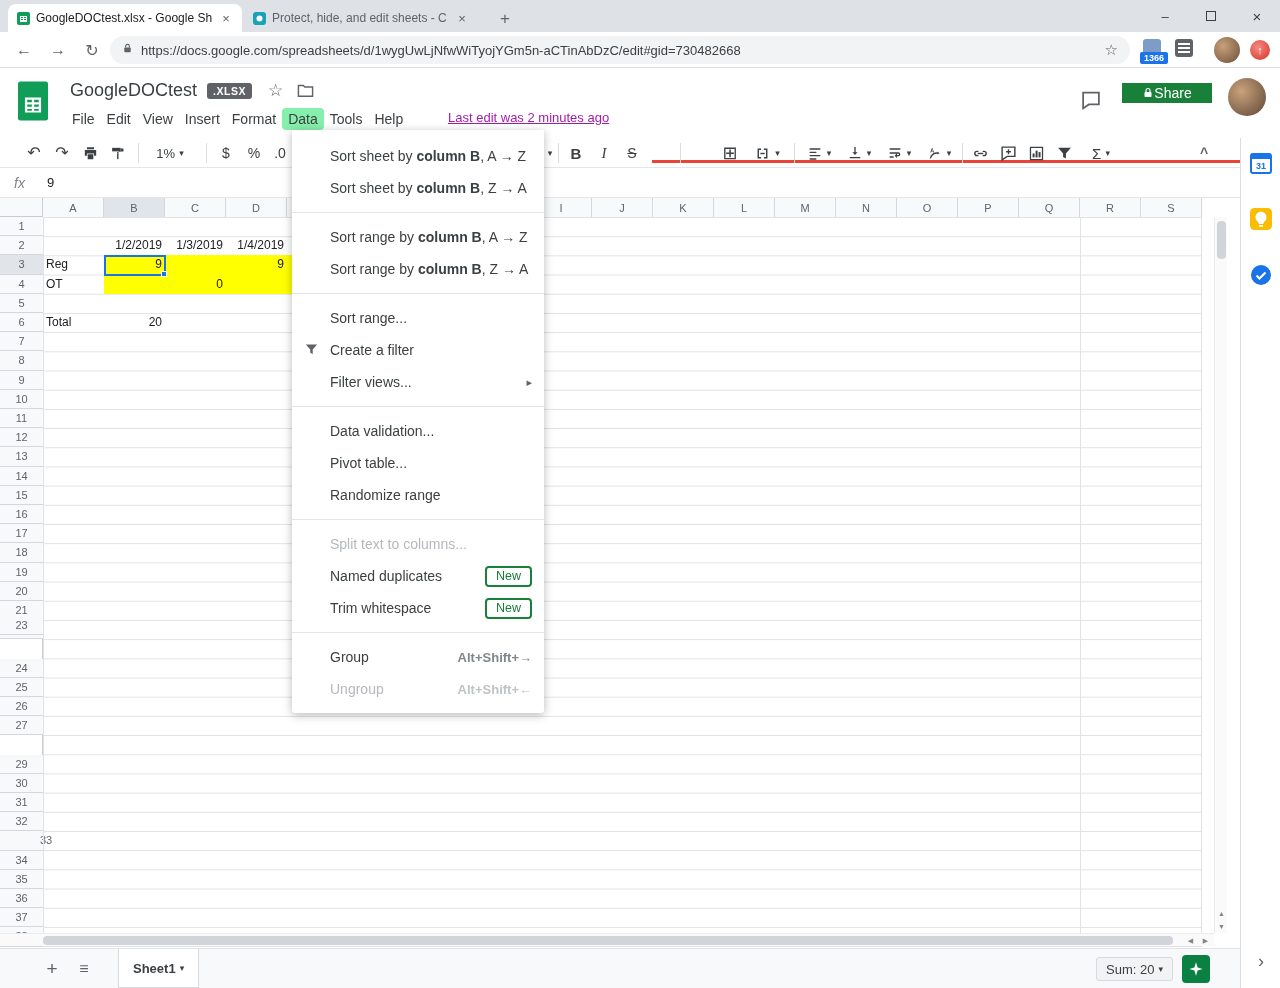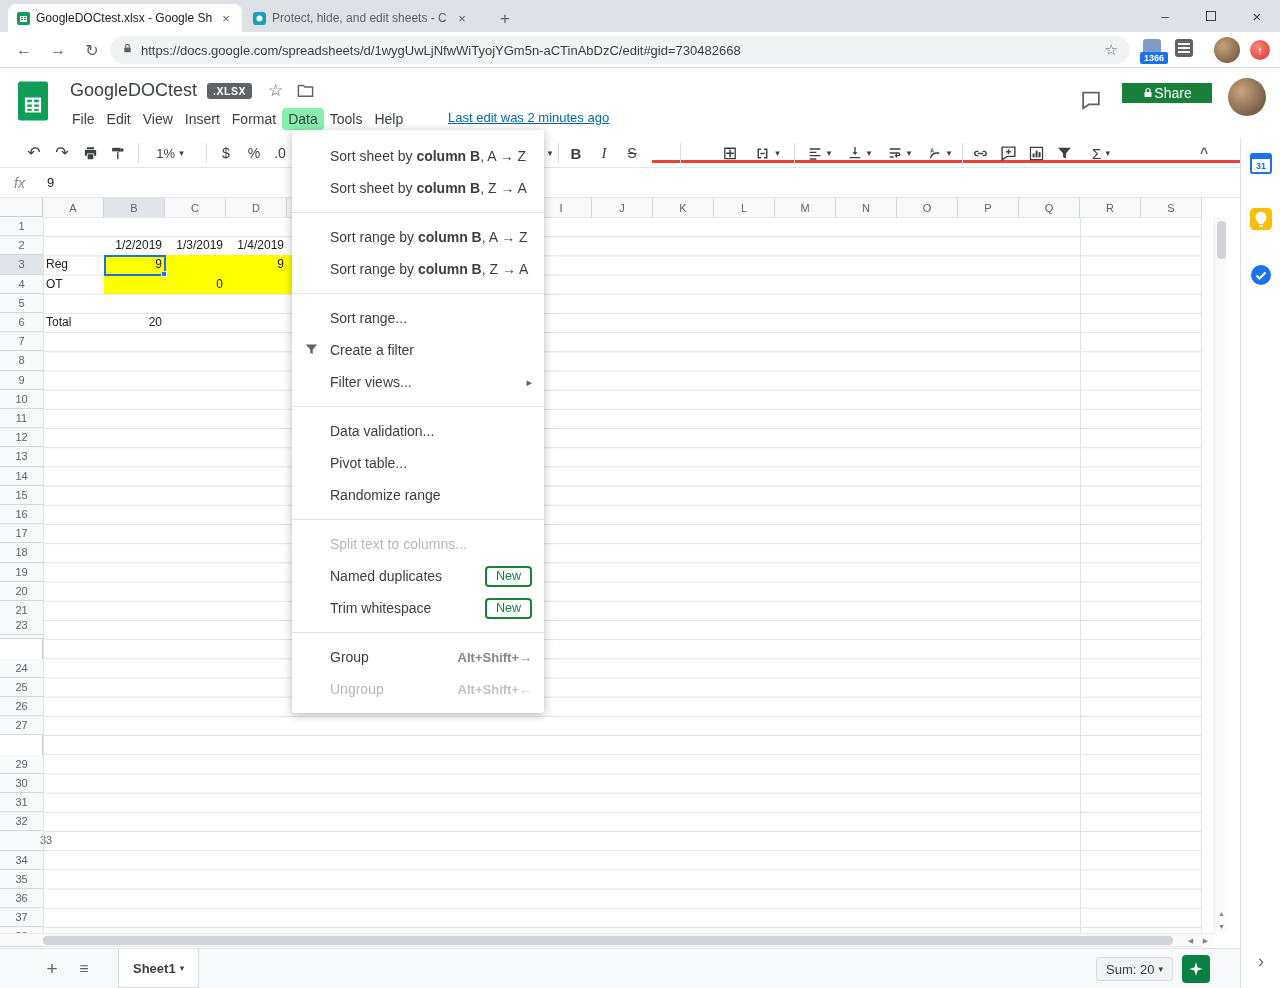--- a/index.html
+++ b/index.html
@@ -36,21 +36,21 @@
 .appheader{position:absolute;left:0;top:68px;width:1280px;height:70px;background:#fff}
 .slogo{position:absolute;left:18px;top:13px}
 .titlerow{position:absolute;left:70px;top:12px;display:flex;align-items:center}
 .doctitle{font-size:18px;color:#3c4043}
 .fmtbadge{margin-left:10px;background:#5f6368;color:#fff;font-size:10.5px;font-weight:bold;padding:2px 6px;border-radius:3px;letter-spacing:.5px}
 .hstar{margin-left:16px;font-size:17px;color:#5f6368}
 .hfolder{margin-left:14px;display:flex}
 .menurow{position:absolute;left:66px;top:40px;display:flex;align-items:center;font-size:14px;color:#3c4043}
 .mbitem{padding:3px 6px;border-radius:4px;cursor:default}
 .mbitem.active{background:#86efac}
-.lastedit{margin-left:20px;font-size:13px;color:#0369a1;text-decoration:underline;white-space:nowrap}
+.lastedit{margin-left:20px;font-size:13px;color:#a21caf;text-decoration:underline;white-space:nowrap}
 .hcomment{position:absolute;left:1080px;top:22px}
 .sharebtn{position:absolute;left:1122px;top:15px;width:90px;height:20px;background:#188038;border-radius:0;display:flex;align-items:center;justify-content:center;gap:0;color:#fff;font-size:14px}
 .havatar{position:absolute;left:1228px;top:10px;width:38px;height:38px;border-radius:50%;background:radial-gradient(circle at 35% 35%,#caa27c,#5d4634)}
 
 
 .toolbar{position:absolute;left:0;top:138px;width:1280px;height:30px;background:#fff;border-bottom:1px solid #e3e5e8}
 .tbi{position:absolute;top:3px;height:24px;min-width:24px;display:flex;align-items:center;justify-content:center;color:#3c4043;font-size:14px;border-radius:3px}
 .tbsep{position:absolute;top:5px;width:1px;height:20px;background:#dadce0}
 .tgl{font-size:16px;line-height:1}
 .tcaret{font-size:9px;color:#3c4043;margin-left:4px}

